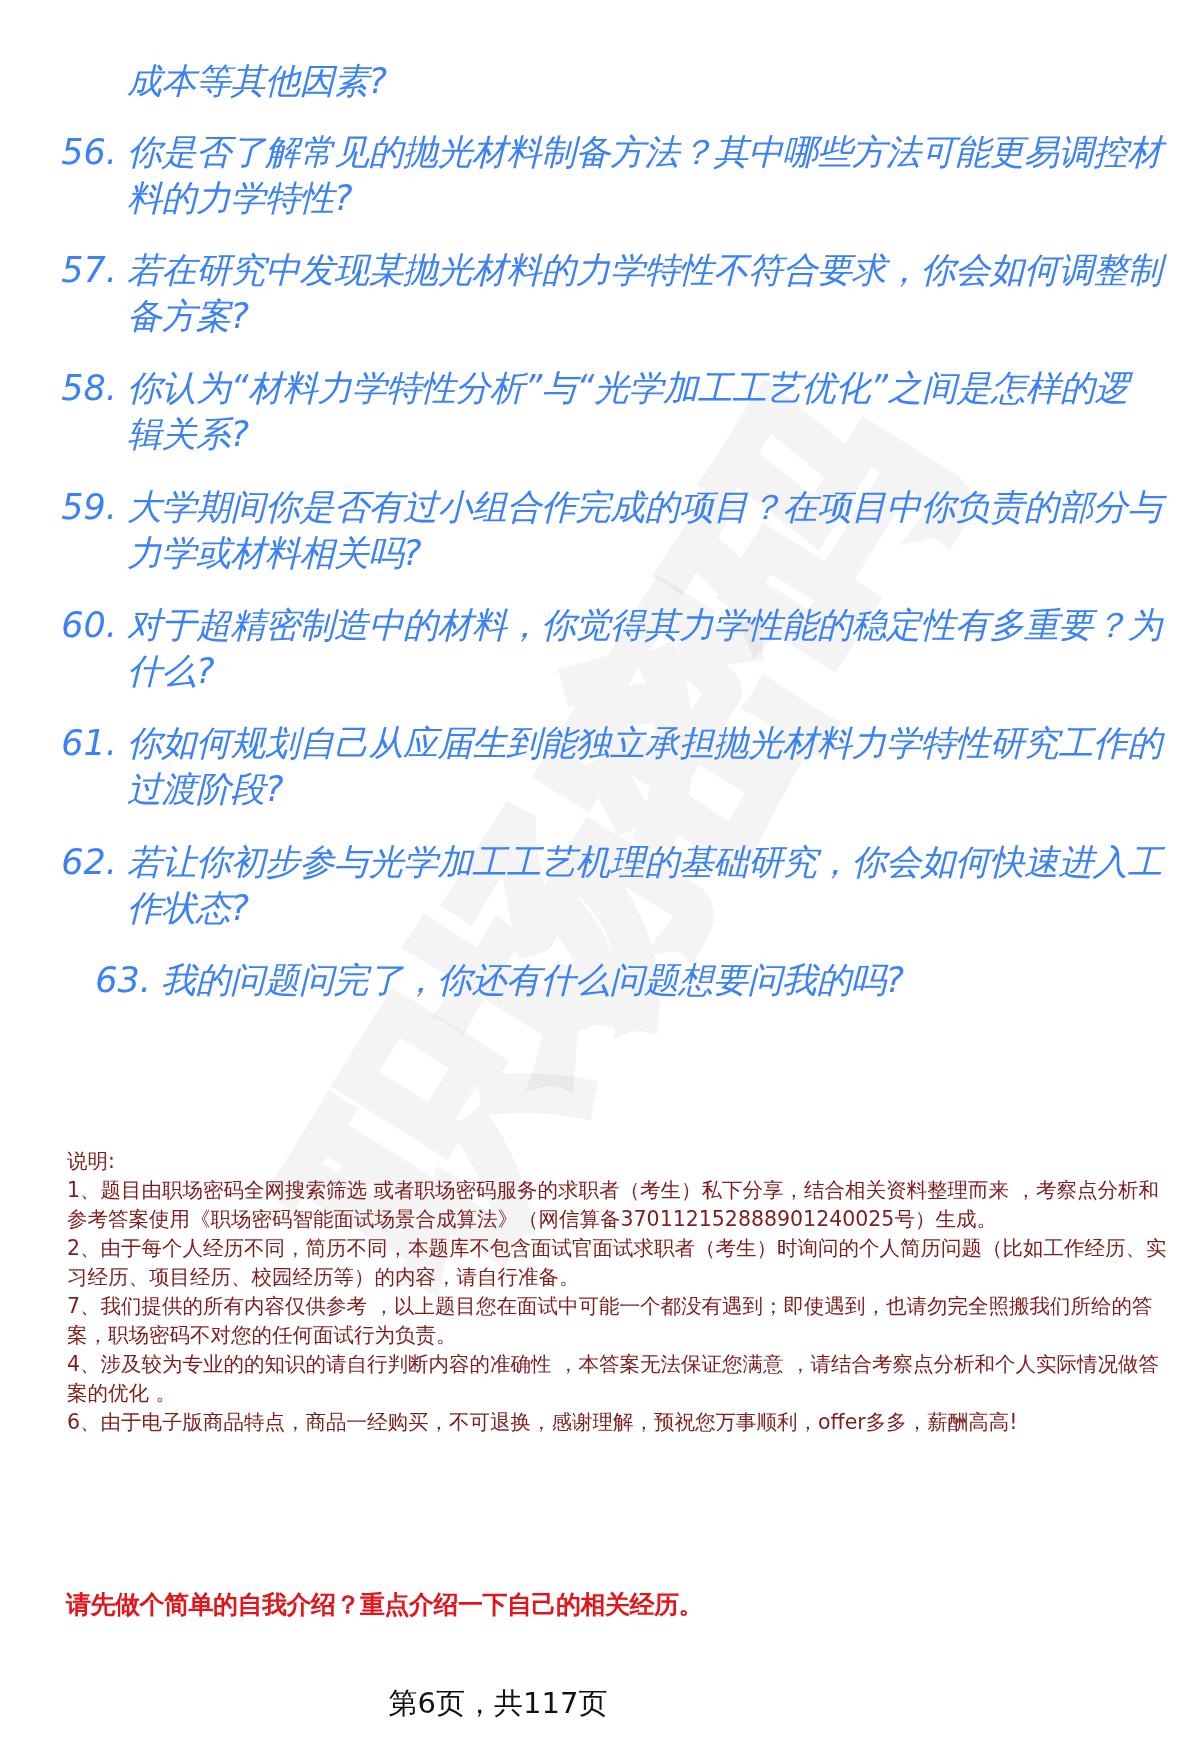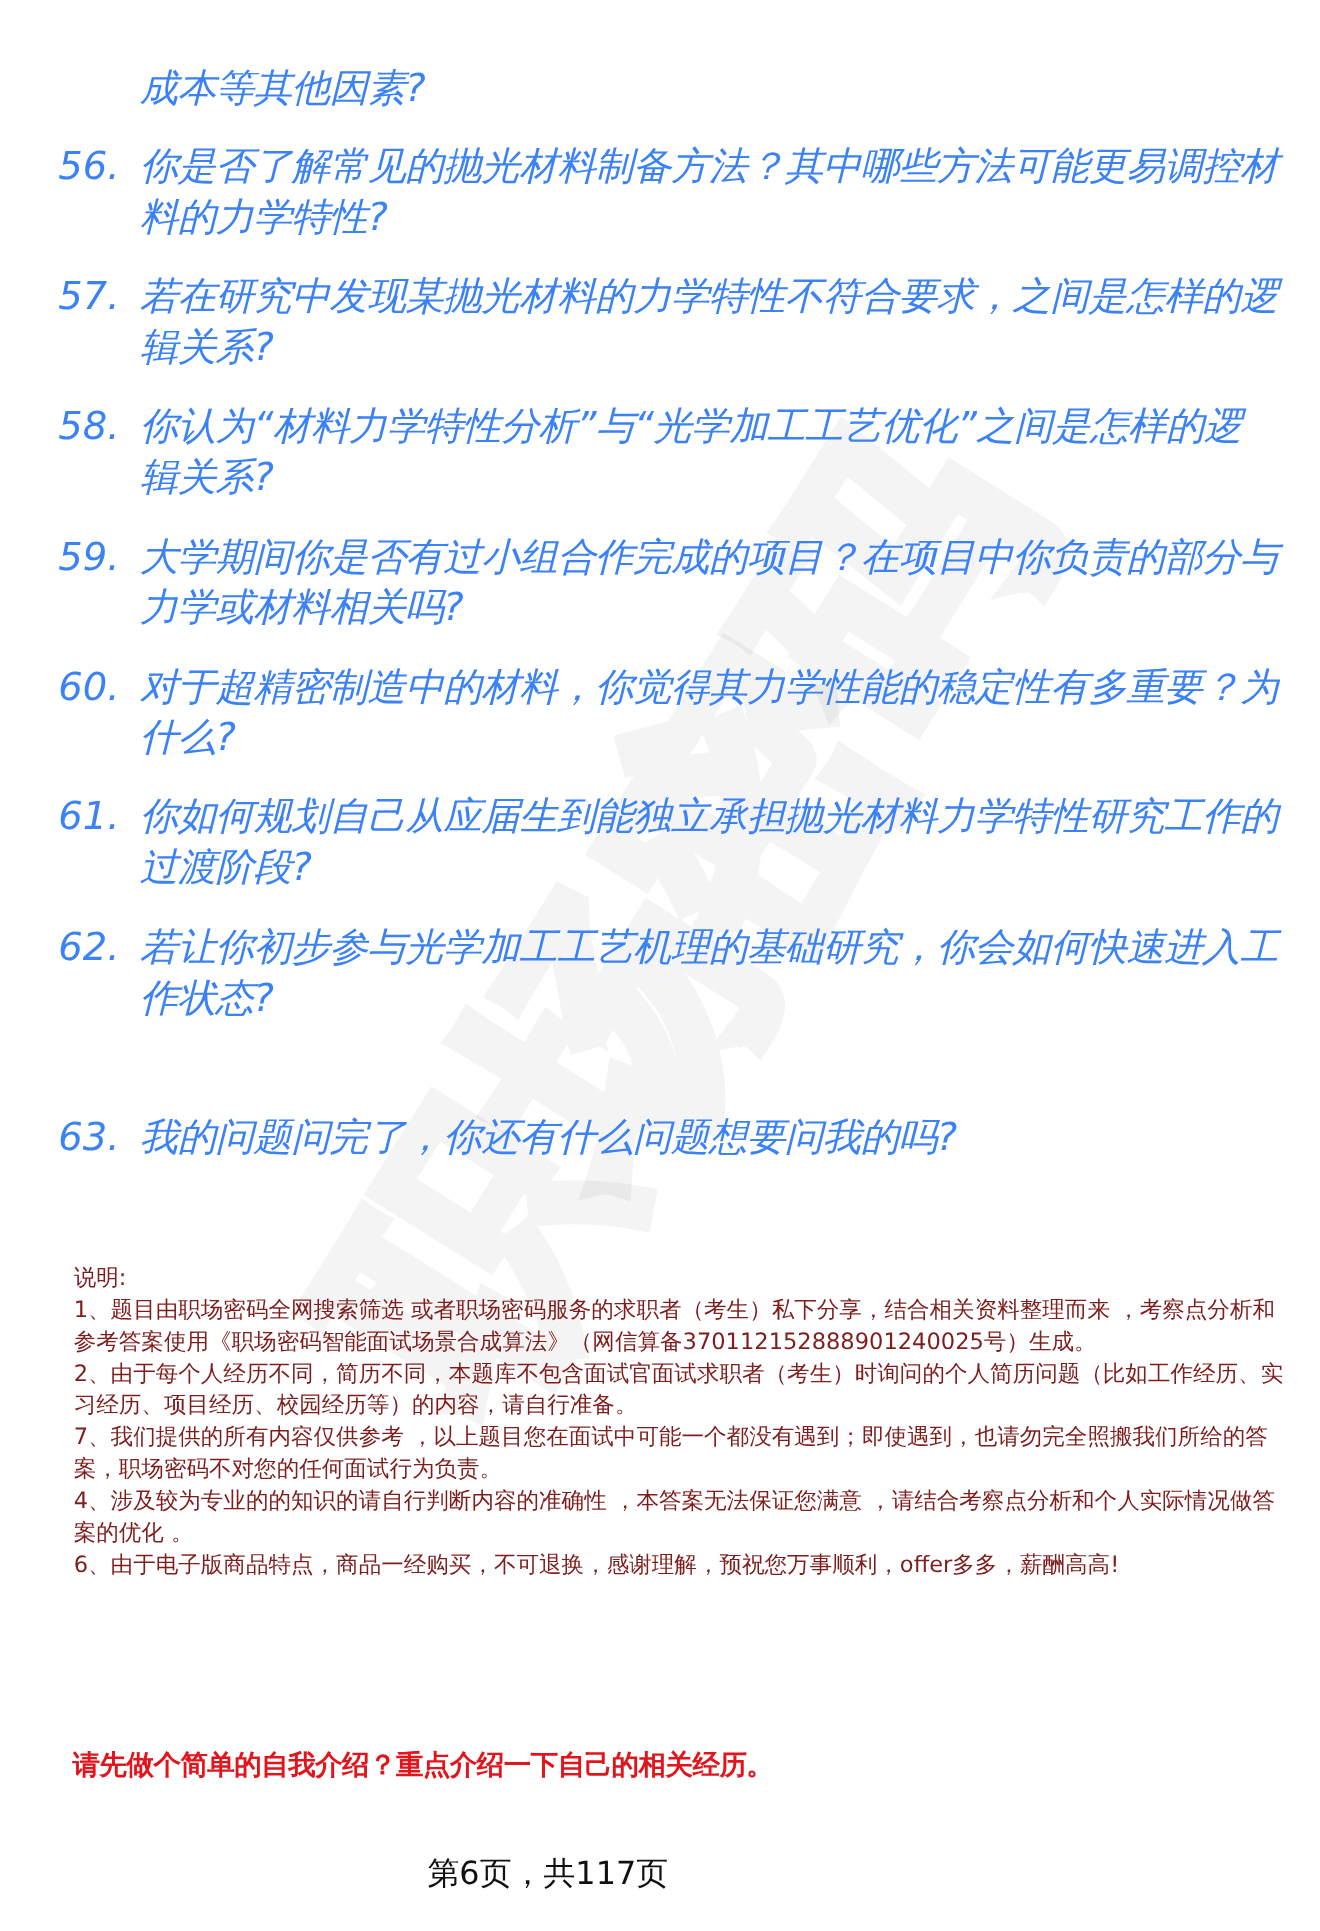--- a/index.html
+++ b/index.html
@@ -48,20 +48,21 @@
       font-size: 35px;
       line-height: 46px;
       color: #3b82f6;
       font-style: italic;
     }
     .q-num {
       position: absolute;
       left: 0;
       top: 0;
       width: 72px;
+      text-align: center;
     }
     .q-text {
       display: block;
       padding-left: 74px;
       letter-spacing: -0.5px;
     }
     .notes {
       position: absolute;
       left: 67px;
       top: 1147px;
@@ -106,21 +107,21 @@
     <span class="q-text">成本等其他因素?</span>
   </div>
 
   <div class="question" style="top:129px;">
     <span class="q-num">56.</span>
     <span class="q-text">你是否了解常见的抛光材料制备方法？其中哪些方法可能更易调控材料的力学特性?</span>
   </div>
 
   <div class="question" style="top:247px;">
     <span class="q-num">57.</span>
-    <span class="q-text">若在研究中发现某抛光材料的力学特性不符合要求，之间是怎样的逻辑关系?</span>
+    <span class="q-text">若在研究中发现某抛光材料的力学特性不符合要求，你会如何调整制备方案?</span>
   </div>
 
   <div class="question" style="top:365px;">
     <span class="q-num">58.</span>
     <span class="q-text">你认为“材料力学特性分析”与“光学加工工艺优化”之间是怎样的逻辑关系?</span>
   </div>
 
   <div class="question" style="top:484px;">
     <span class="q-num">59.</span>
     <span class="q-text">大学期间你是否有过小组合作完成的项目？在项目中你负责的部分与力学或材料相关吗?</span>
@@ -134,21 +135,21 @@
   <div class="question" style="top:720px;">
     <span class="q-num">61.</span>
     <span class="q-text">你如何规划自己从应届生到能独立承担抛光材料力学特性研究工作的过渡阶段?</span>
   </div>
 
   <div class="question" style="top:839px;">
     <span class="q-num">62.</span>
     <span class="q-text">若让你初步参与光学加工工艺机理的基础研究，你会如何快速进入工作状态?</span>
   </div>
 
-  <div class="question" style="top:1011px;">
+  <div class="question" style="top:957px;margin-left:34px;">
     <span class="q-num">63.</span>
     <span class="q-text">我的问题问完了，你还有什么问题想要问我的吗?</span>
   </div>
 
   <div class="notes">
     <p>说明:</p>
     <p>1、题目由职场密码全网搜索筛选 或者职场密码服务的求职者（考生）私下分享，结合相关资料整理而来 ，考察点分析和参考答案使用《职场密码智能面试场景合成算法》（网信算备370112152888901240025号）生成。</p>
     <p>2、由于每个人经历不同，简历不同，本题库不包含面试官面试求职者（考生）时询问的个人简历问题（比如工作经历、实习经历、项目经历、校园经历等）的内容，请自行准备。</p>
     <p>7、我们提供的所有内容仅供参考 ，以上题目您在面试中可能一个都没有遇到；即使遇到，也请勿完全照搬我们所给的答案，职场密码不对您的任何面试行为负责。</p>
     <p>4、涉及较为专业的的知识的请自行判断内容的准确性 ，本答案无法保证您满意 ，请结合考察点分析和个人实际情况做答案的优化 。</p>

